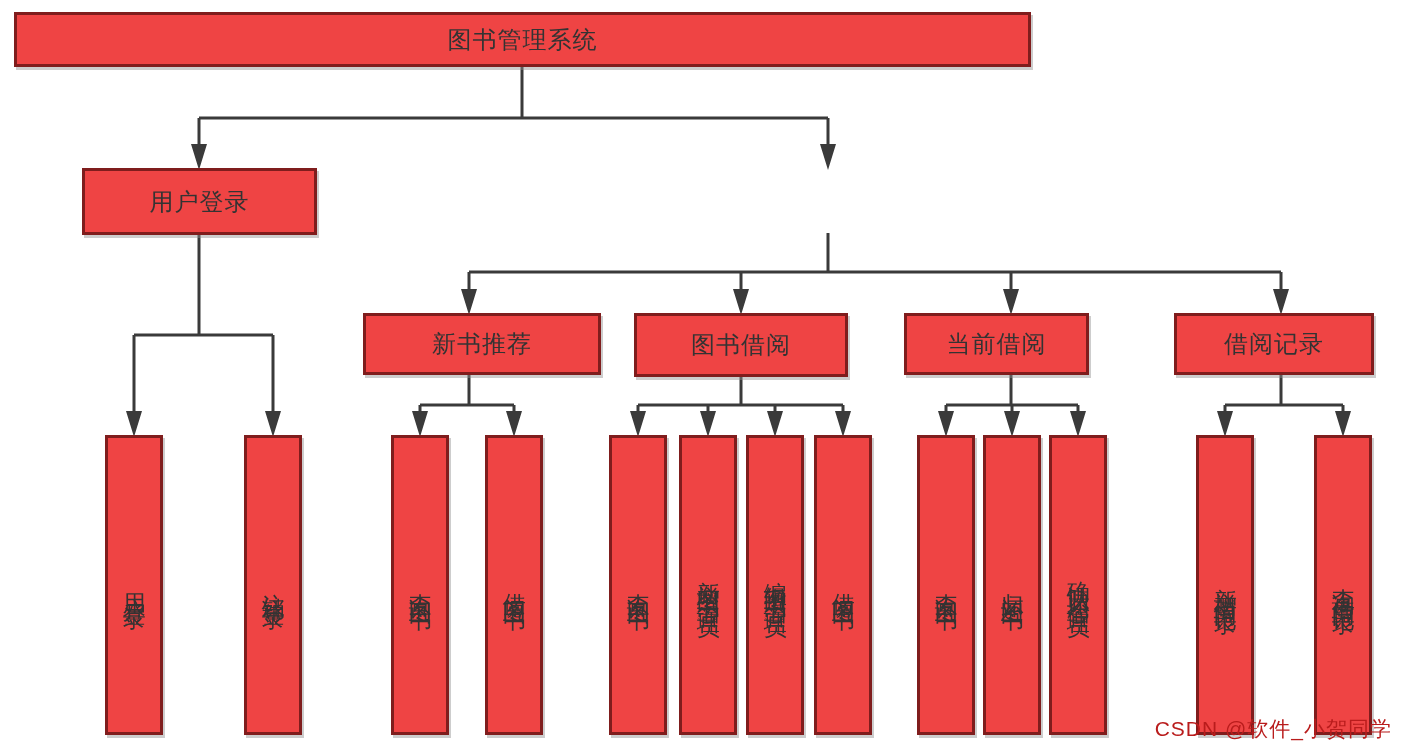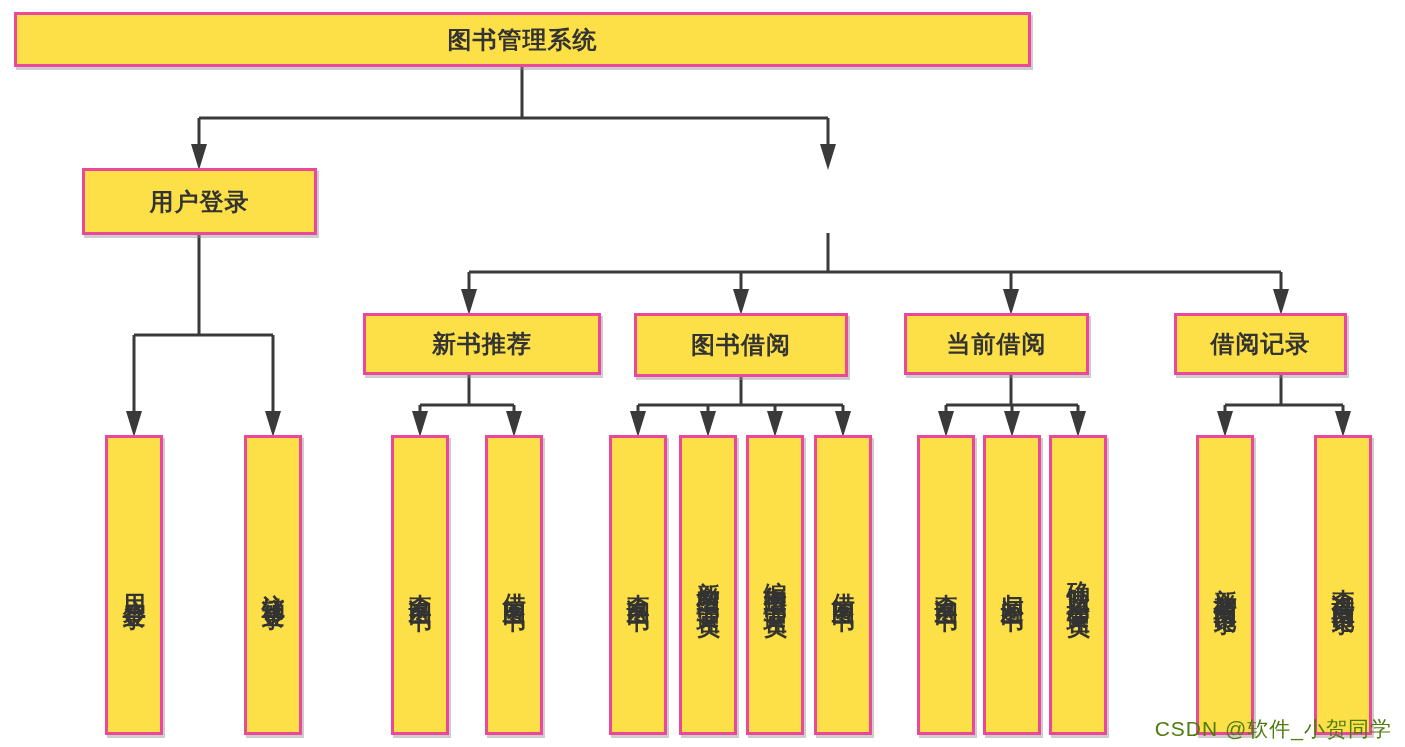--- a/index.html
+++ b/index.html
@@ -2,33 +2,32 @@
 <html><head>
 <meta charset="utf-8">
 <style>
   html,body{margin:0;padding:0;background:#ffffff;}
   .canvas{
     position:relative;width:1405px;height:747px;background:#ffffff;
     font-family:"Liberation Sans","DejaVu Sans",sans-serif;overflow:hidden;
   }
   svg.connectors{position:absolute;left:0;top:0;width:1405px;height:747px;z-index:1;}
   .box{
-    position:absolute;background:#fde047;border:3px solid #ec4899;box-sizing:border-box;
+    position:absolute;background:#ef4444;border:3px solid #7f1d1d;box-sizing:border-box;
     display:flex;align-items:center;justify-content:center;color:#333333;z-index:2;
     box-shadow:2px 3px 0 rgba(145,145,145,0.45);
-    font-weight:bold;
   }
   .box.h{font-size:24px;letter-spacing:1px;white-space:nowrap;}
   .box.v{
     writing-mode:vertical-rl;text-orientation:mixed;
     font-size:23px;letter-spacing:5px;line-height:1.1;
   }
   .watermark{
     position:absolute;right:13px;bottom:4px;z-index:6;
-    font-size:21px;color:#4d7c0f;letter-spacing:1px;white-space:nowrap;
+    font-size:21px;color:#b91c1c;letter-spacing:1px;white-space:nowrap;
   }
 </style>
 </head>
 <body>
 
 <div class="canvas">
 
   <svg class="connectors" viewBox="0 0 1405 747" xmlns="http://www.w3.org/2000/svg" aria-hidden="true">
 
     <path fill="none" stroke="#3a3a3a" stroke-width="3" d="
@@ -60,21 +59,21 @@
 
   <div class="box h" style="left:363px;top:313px;width:238px;height:62px">
     <span>新书推荐</span>
   </div>
   <div class="box h" style="left:634px;top:313px;width:214px;height:64px">
     <span>图书借阅</span>
   </div>
   <div class="box h" style="left:904px;top:313px;width:185px;height:62px">
     <span>当前借阅</span>
   </div>
-  <div class="box h" style="left:1174px;top:313px;width:173px;height:62px">
+  <div class="box h" style="left:1174px;top:313px;width:200px;height:62px">
     <span>借阅记录</span>
   </div>
 
   <div class="box v" style="left:105px;top:435px;width:58px;height:300px">
     <span>用户登录</span>
   </div>
   <div class="box v" style="left:244px;top:435px;width:58px;height:300px">
     <span>注销登录</span>
   </div>
 

